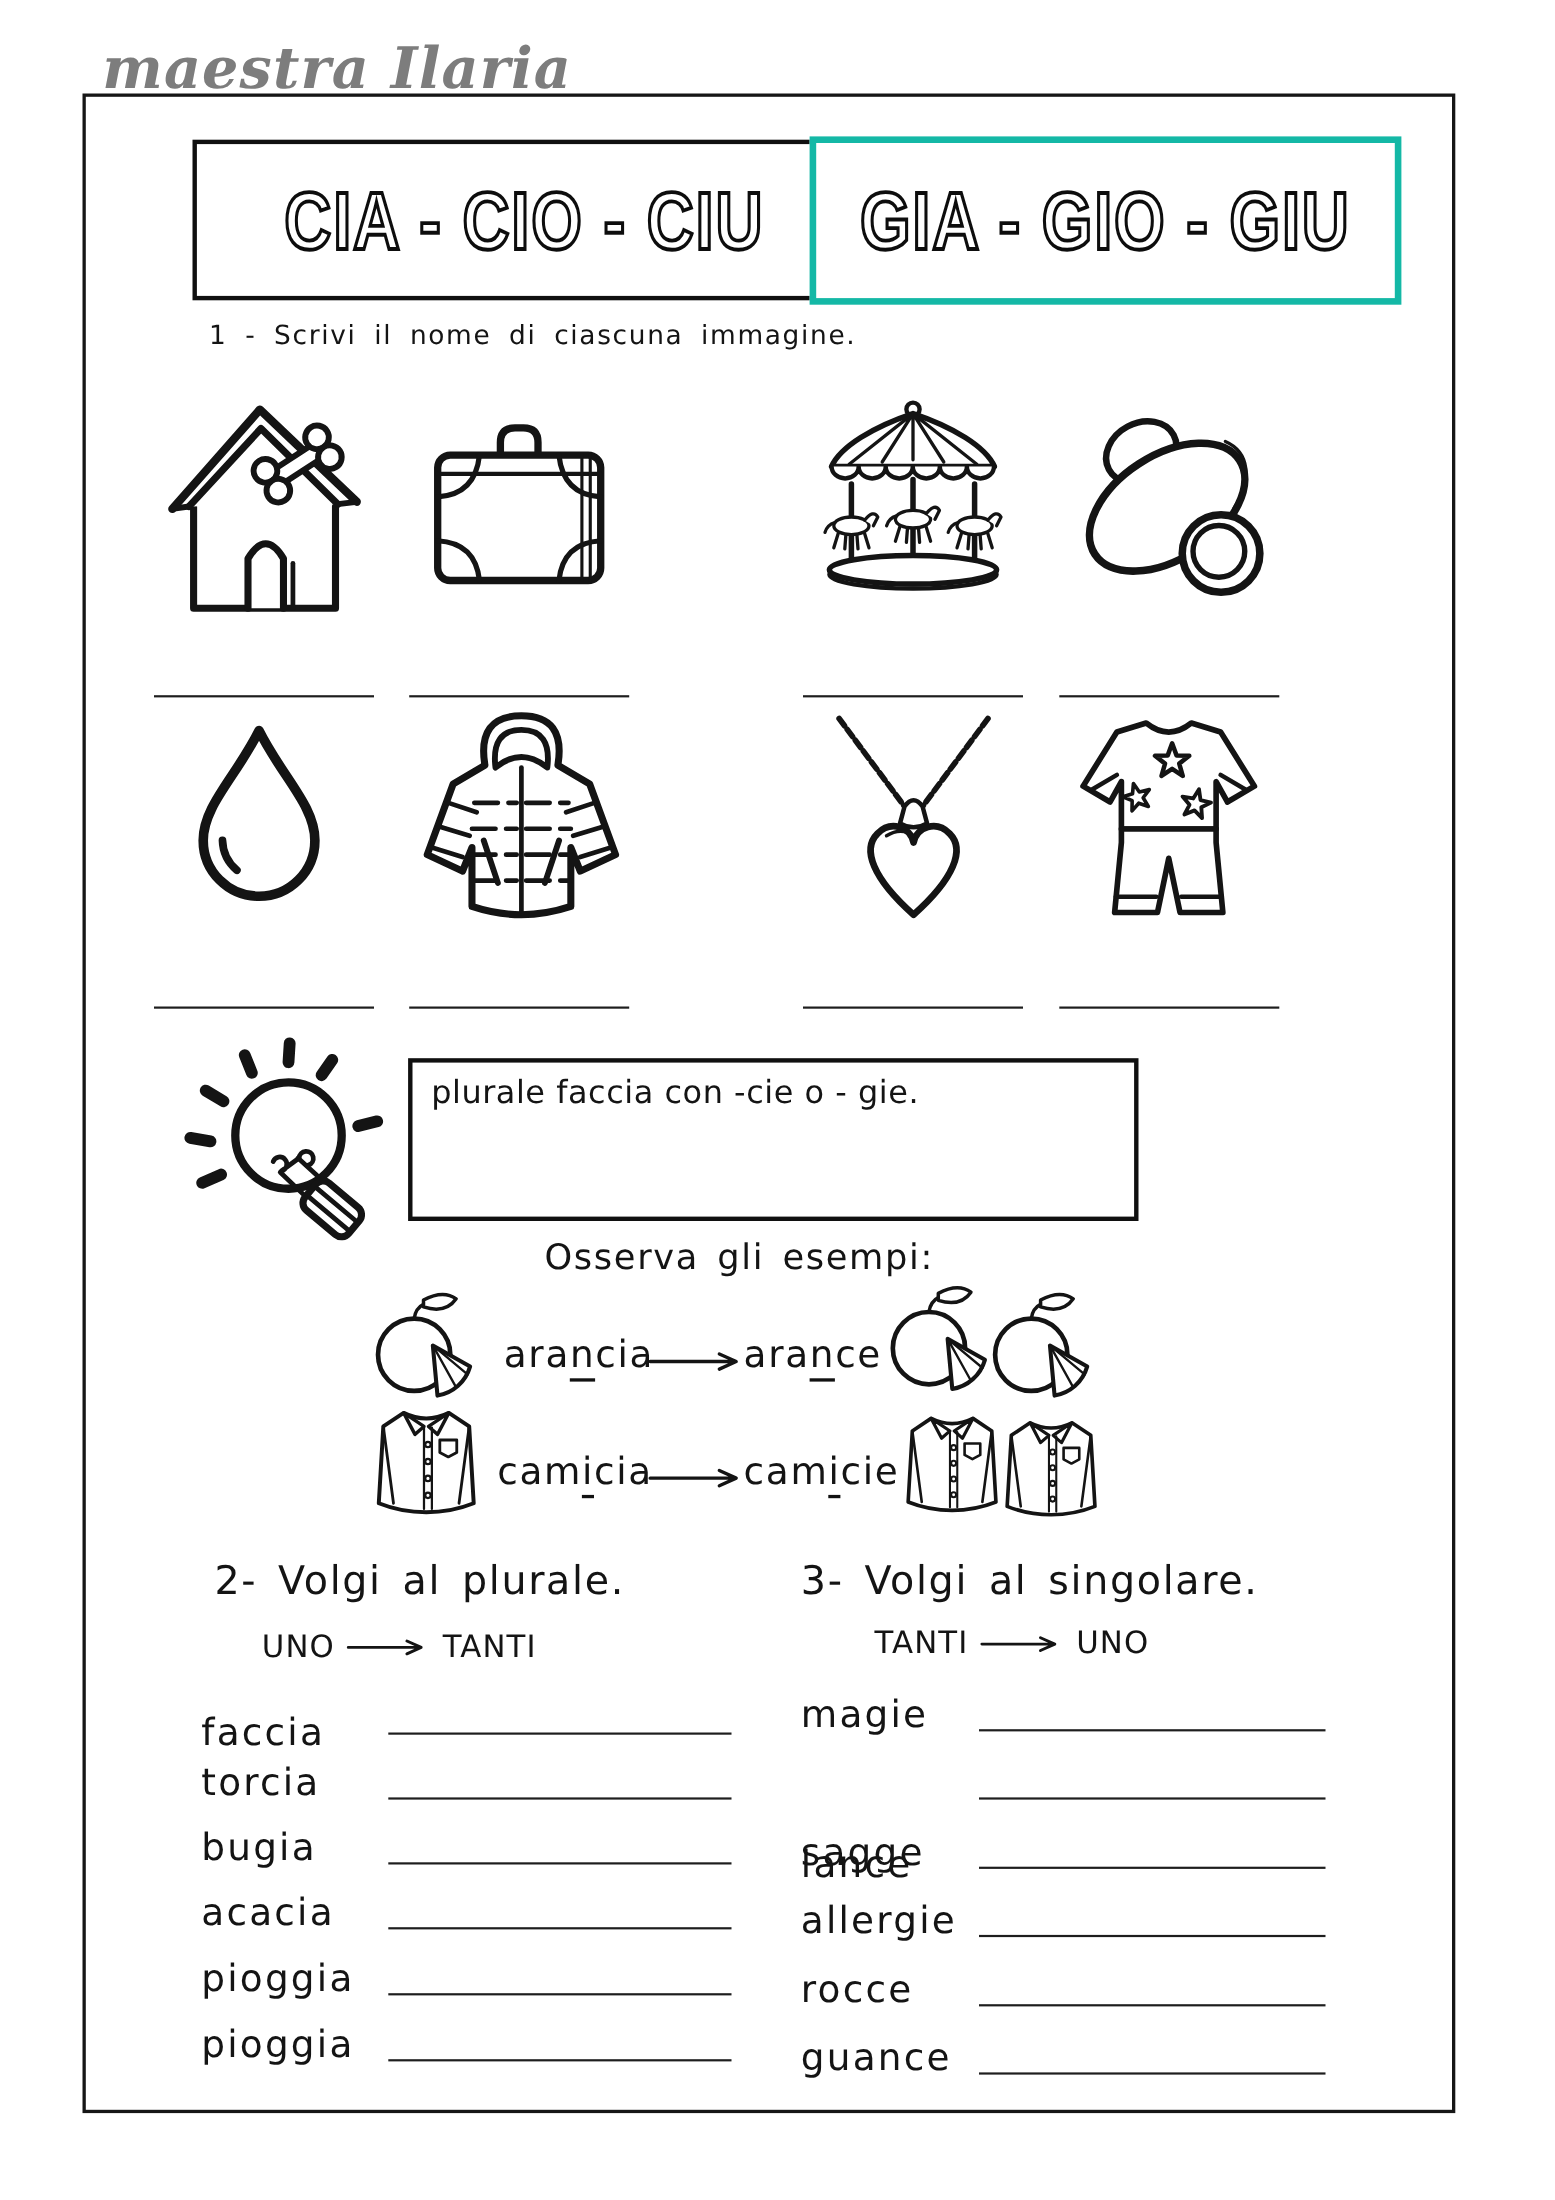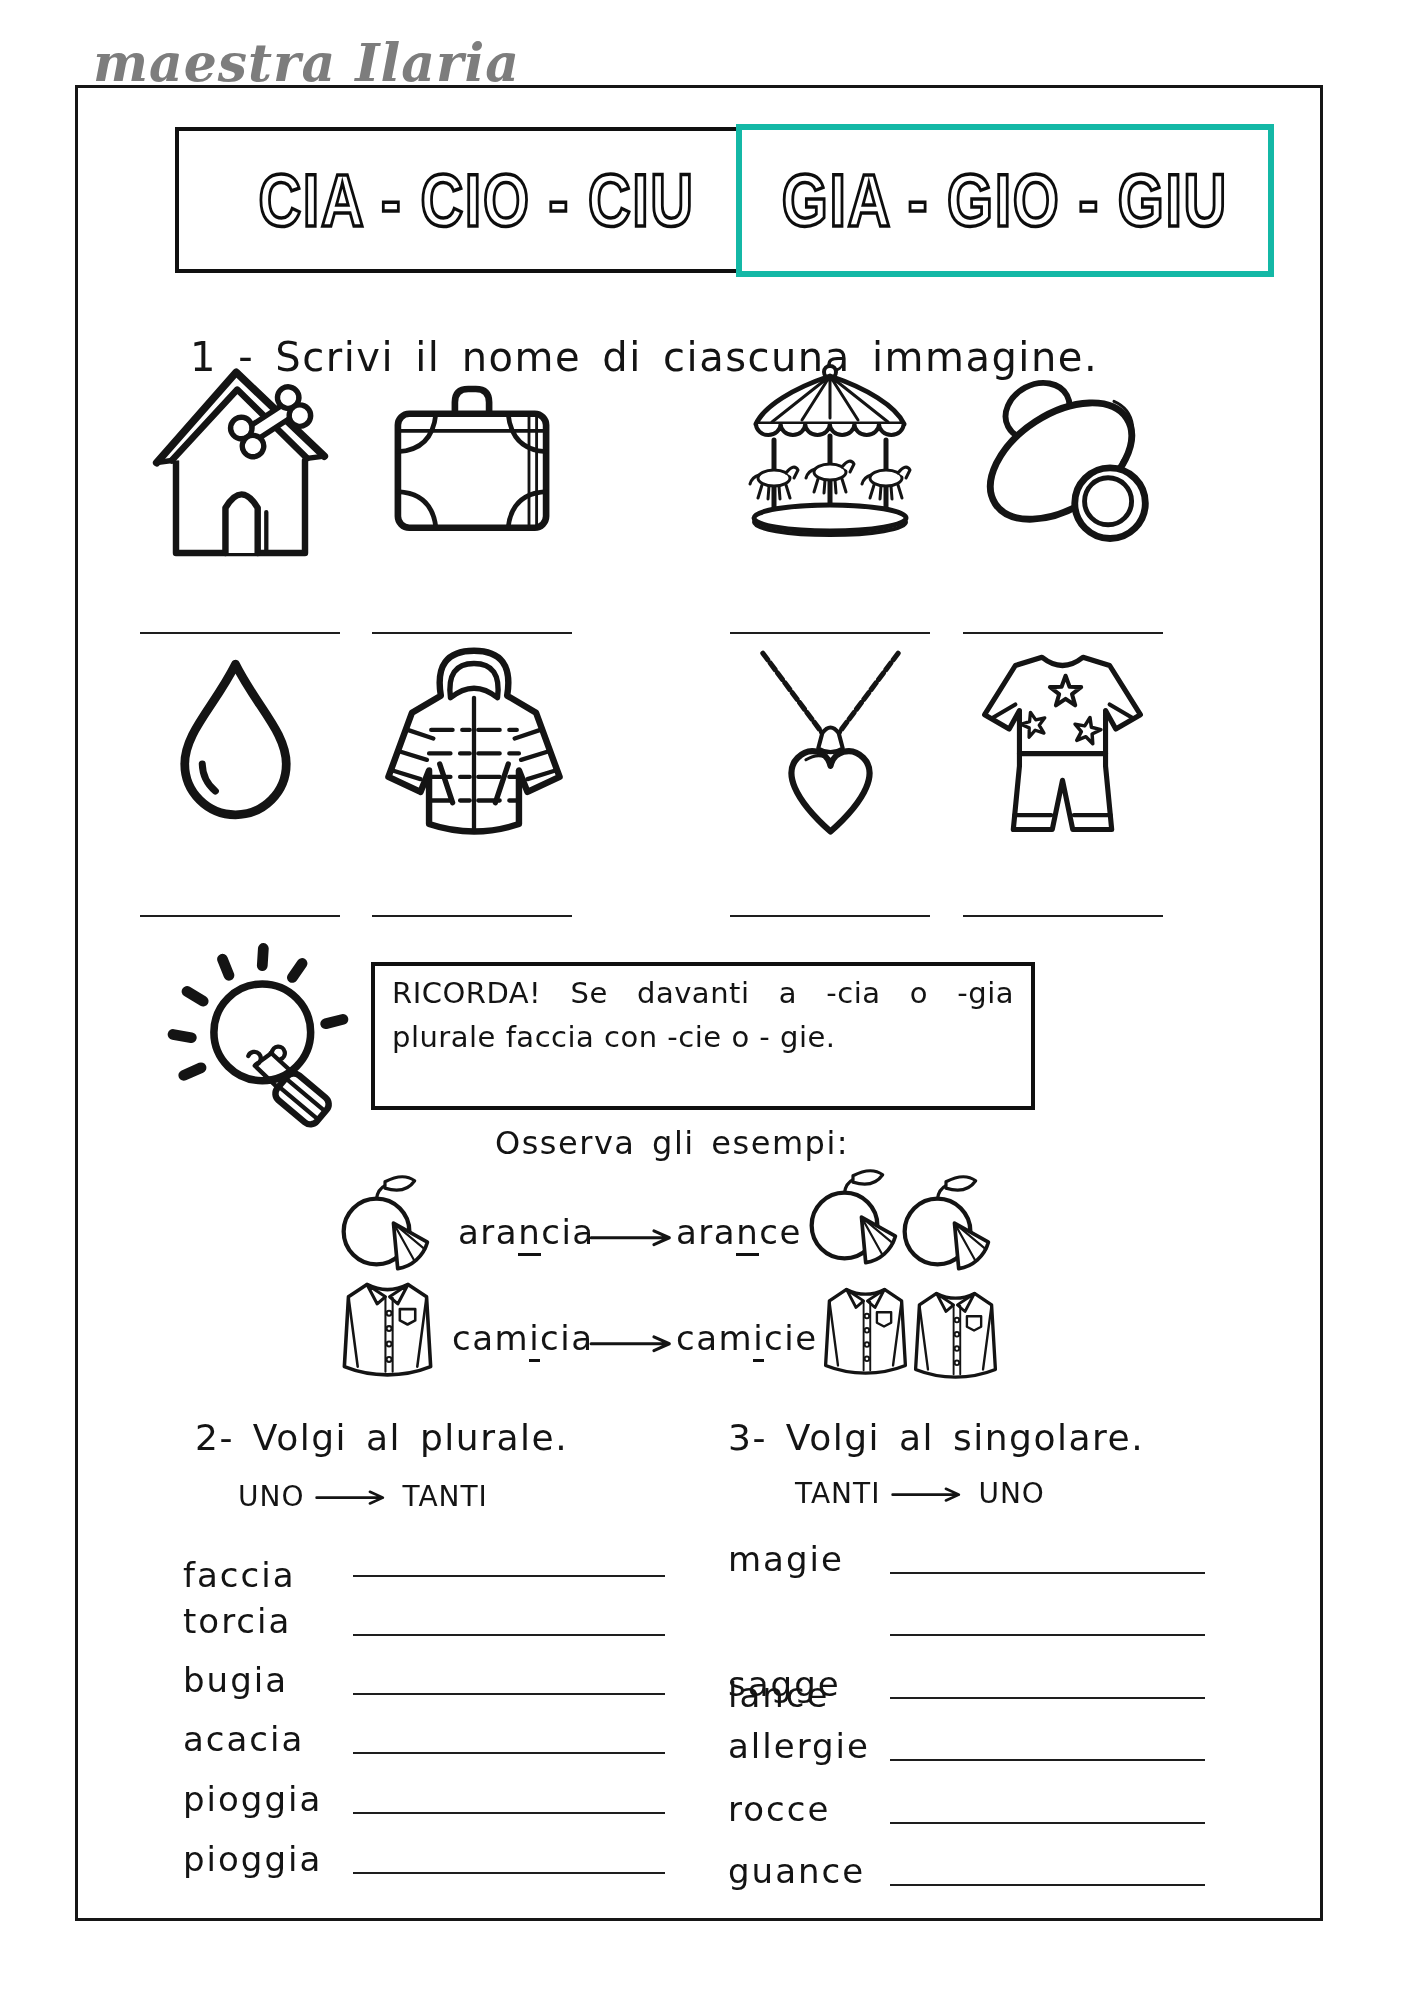--- a/index.html
+++ b/index.html
@@ -20,21 +20,21 @@
     display:flex;align-items:center;justify-content:center;background:#fff;
   }
   .tbox1{left:175px;top:127px;width:520px;height:138px;border:4px solid #101010;padding-left:38px;}
   .tbox2{left:736px;top:124px;width:526px;height:141px;border:6px solid #14b8a6;}
   .ttext{
     font-family:"Liberation Sans",sans-serif;font-weight:bold;font-size:74px;
     color:#ffffff;-webkit-text-stroke:3.5px #0d0d0d;letter-spacing:2px;
     transform:scaleX(0.80);white-space:nowrap;
   }
   .hw{letter-spacing:1.5px;}
-  .instr{font-size:40px;word-spacing:7px;margin-top:43px;}
+  .instr{font-size:24px;word-spacing:7px;}
   .heading2{font-size:36px;word-spacing:6px;}
   .osserva{font-size:32px;word-spacing:5px;}
   .extext{font-size:34px;letter-spacing:1.5px;}
   .mark{border-bottom:3.5px solid #111;padding-bottom:1px;}
   .ansline{border-top:2.5px solid #1e1e1e;width:200px;height:0;}
   .wline{position:absolute;border-top:2.5px solid #1e1e1e;height:0;}
   .exword{position:absolute;font-size:34px;letter-spacing:2px;}
   .sub{display:flex;align-items:center;gap:10px;font-size:28px;letter-spacing:1px;}
   .tipbox{
     left:371px;top:962px;width:664px;height:148px;border:4px solid #101010;
@@ -250,21 +250,20 @@
 <div class="abs ansline" style="left:140px;top:915px;"></div>
 <div class="abs ansline" style="left:372px;top:915px;"></div>
 <div class="abs ansline" style="left:730px;top:915px;"></div>
 <div class="abs ansline" style="left:963px;top:915px;"></div>
 
 <svg class="abs pic" style="left:158px;top:942px;" width="215" height="215">
     <use href="#i-bulb"></use>
   </svg>
 
 <div class="abs tipbox">
-  <div class="tipline just hw">RICORDA! Se davanti a -cia o -gia</div>
   <div class="tipline hw">plurale faccia con -cie o - gie.</div>
 </div>
 
 <div class="abs osserva hw" style="left:495px;top:1124px;">Osserva gli esempi:</div>
 
 <svg class="abs pic" style="left:332px;top:1168px;" width="106" height="106">
     <use href="#i-orange"></use>
   </svg>
 <div class="abs extext" style="left:458px;top:1212px;"><span>ara</span><span class="mark">n</span><span>cia</span></div>
 <svg class="abs" style="left:588px;top:1226px;" width="92" height="22">

